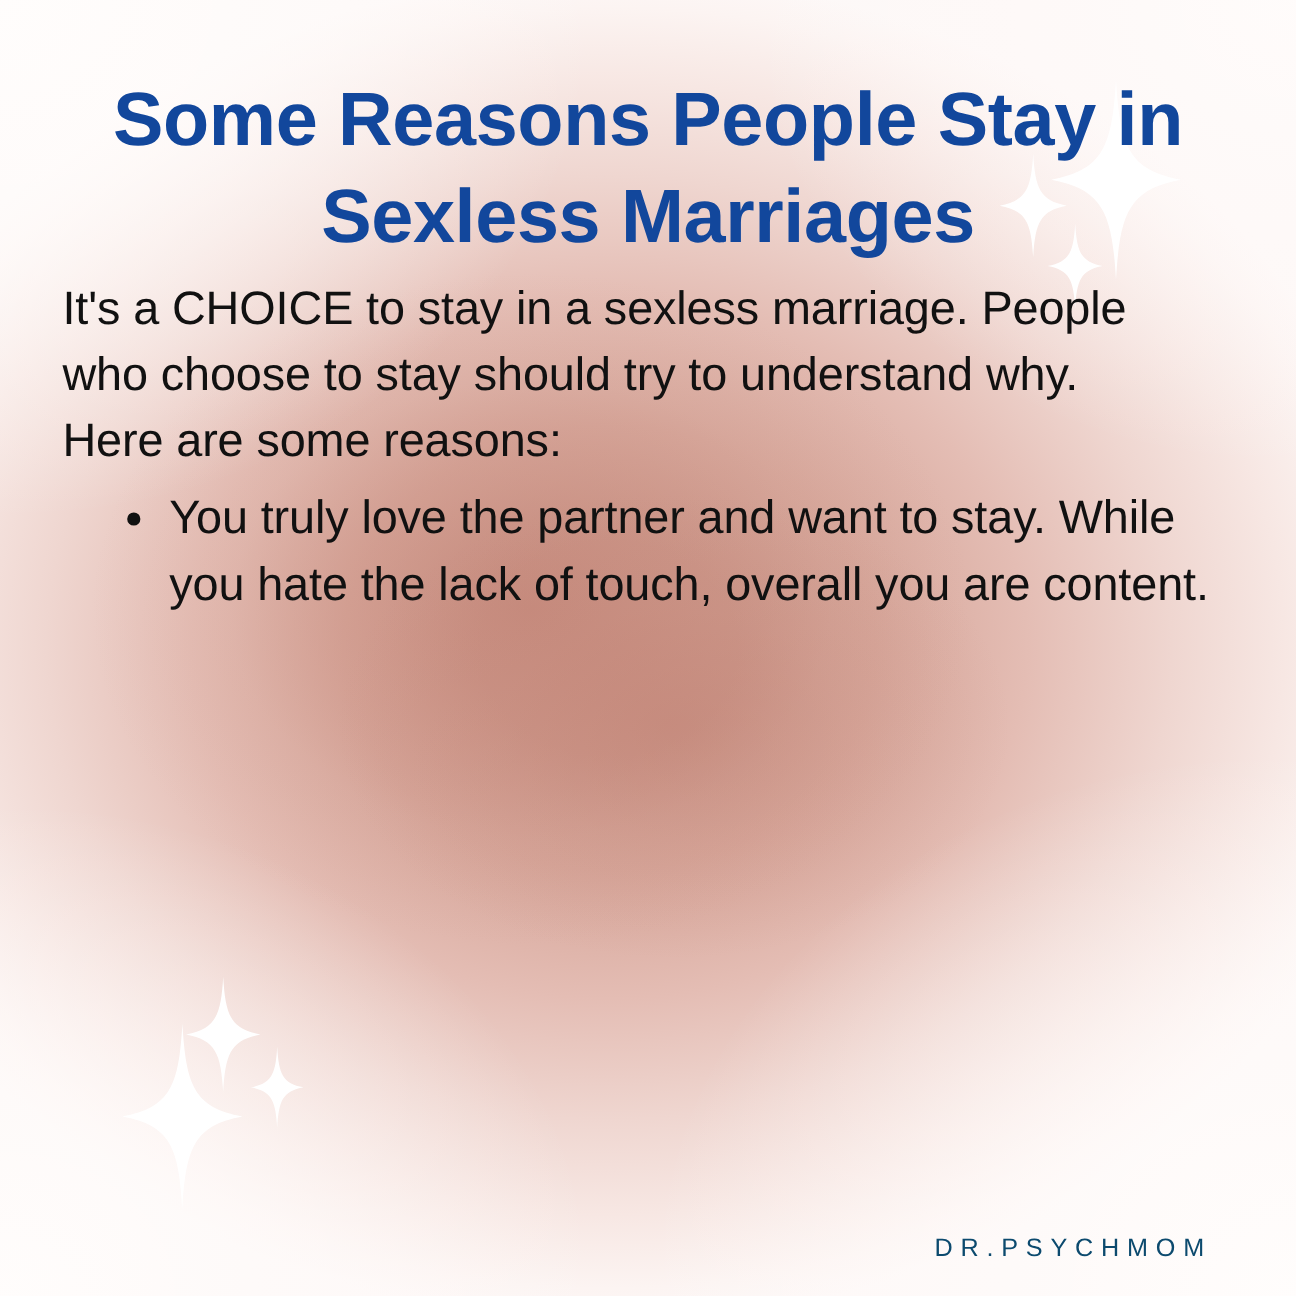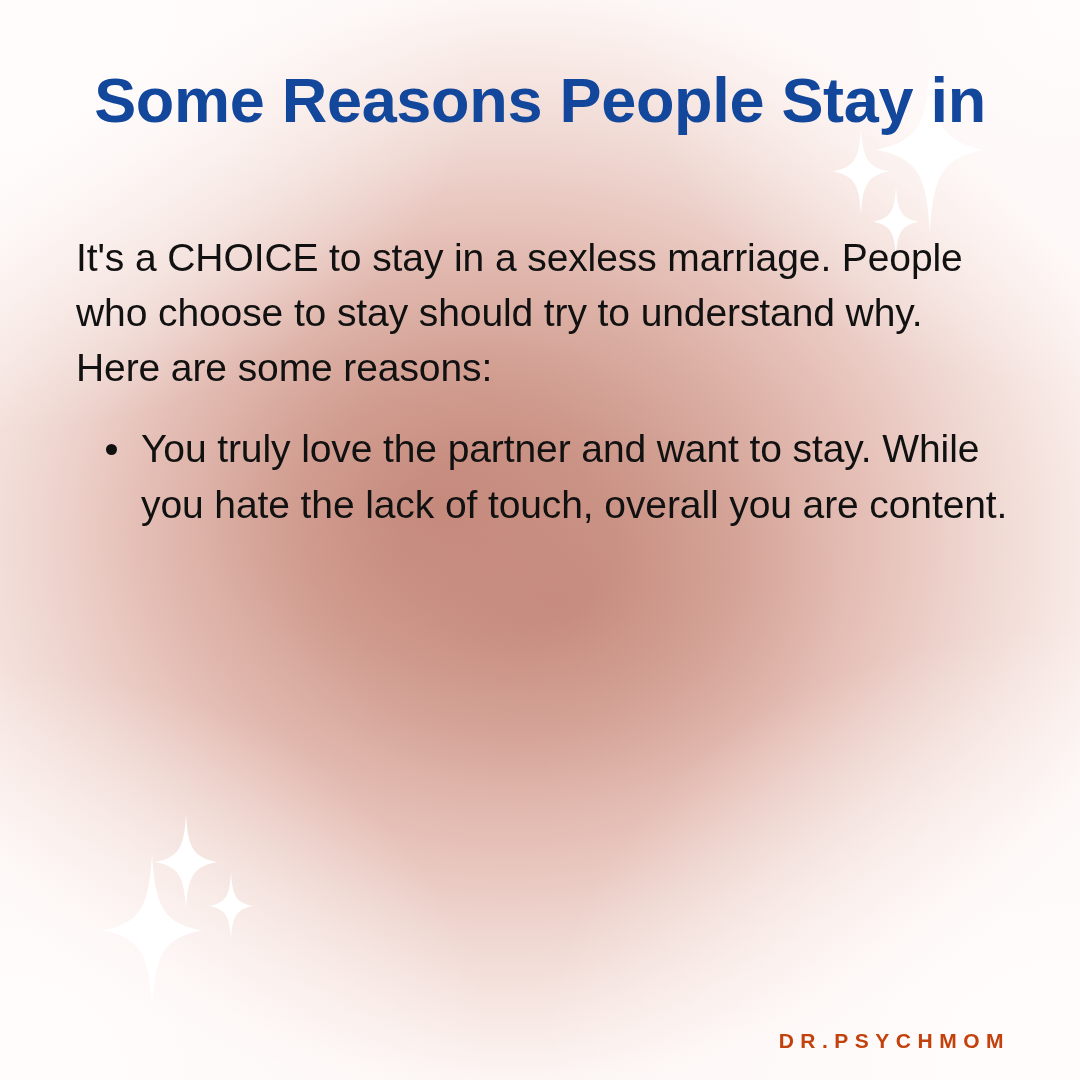--- a/index.html
+++ b/index.html
@@ -108,34 +108,34 @@
     font-size: 63px;
     line-height: 81px;
     letter-spacing: -0.3px;
     padding: 0 46px;
     box-sizing: border-box;
   }
   .title-line { display: block; }
 
   .intro {
     position: absolute;
-    left: 76px;
+    left: 52px;
     top: 191px;
     width: 900px;
     color: #111111;
     font-size: 39px;
     line-height: 55px;
     font-weight: normal;
     letter-spacing: -0.1px;
   }
 
   .bullets {
     position: absolute;
     left: 94px;
-    top: 421px;
+    top: 404px;
     width: 930px;
     margin: 0;
     padding: 0;
     list-style: none;
     color: #111111;
     font-size: 39px;
     line-height: 55.5px;
     letter-spacing: -0.1px;
   }
   .bullets li {
@@ -151,23 +151,23 @@
     width: 11px;
     height: 11px;
     border-radius: 50%;
     background: #111111;
   }
 
   .footer {
     position: absolute;
     right: 70px;
     bottom: 27px;
-    color: #c2410c;
+    color: #0c4a6e;
     font-size: 21px;
-    font-weight: bold;
+    font-weight: normal;
     letter-spacing: 6.5px;
   }
 </style>
 </head>
 <body>
 
 <div id="poster">
 
   <div class="bg-layer bg-base"></div>
   <div class="bg-layer bg-glow-a"></div>
@@ -205,20 +205,21 @@
   <div class="sparkle" id="sparkle-5" style="left: 102px; top: 852.5px; width: 100px; height: 155px;">
       <svg viewBox="0 0 100 155" width="100" height="155">
         <path d="M50 0 C53 52 60 70 100 77.5 C60 85 53 103 50 155 C47 103 40 85 0 77.5 C40 70 47 52 50 0 Z" fill="#ffffff"></path>
       </svg>
     </div>
 
   <div class="content">
 
     <h1 class="title">
       <span class="title-line">Some Reasons People Stay in</span>
+      <span class="title-line">Sexless Marriages</span>
     </h1>
 
     <p class="intro">It's a CHOICE to stay in a sexless marriage. People who choose to stay should try to understand why. Here are some reasons:</p>
 
     <ul class="bullets">
       <li>
         <span>You truly love the partner and want to stay. While you hate the lack of touch, overall you are content.</span>
       </li>
     </ul>
 

